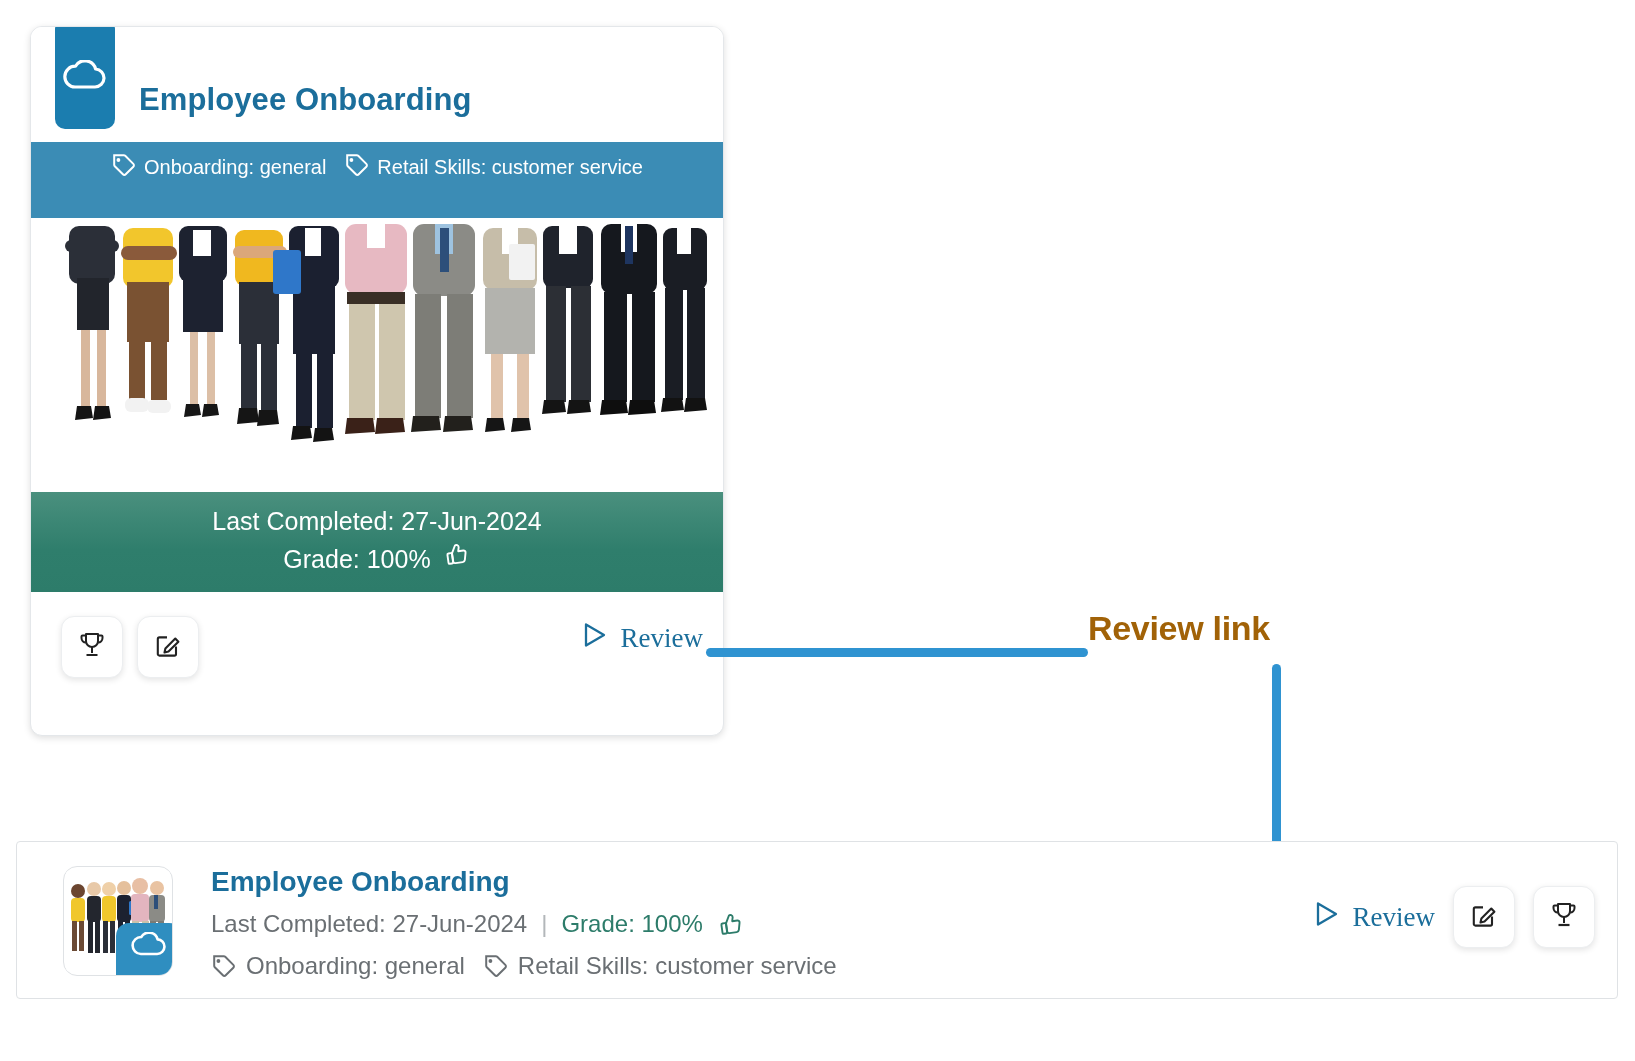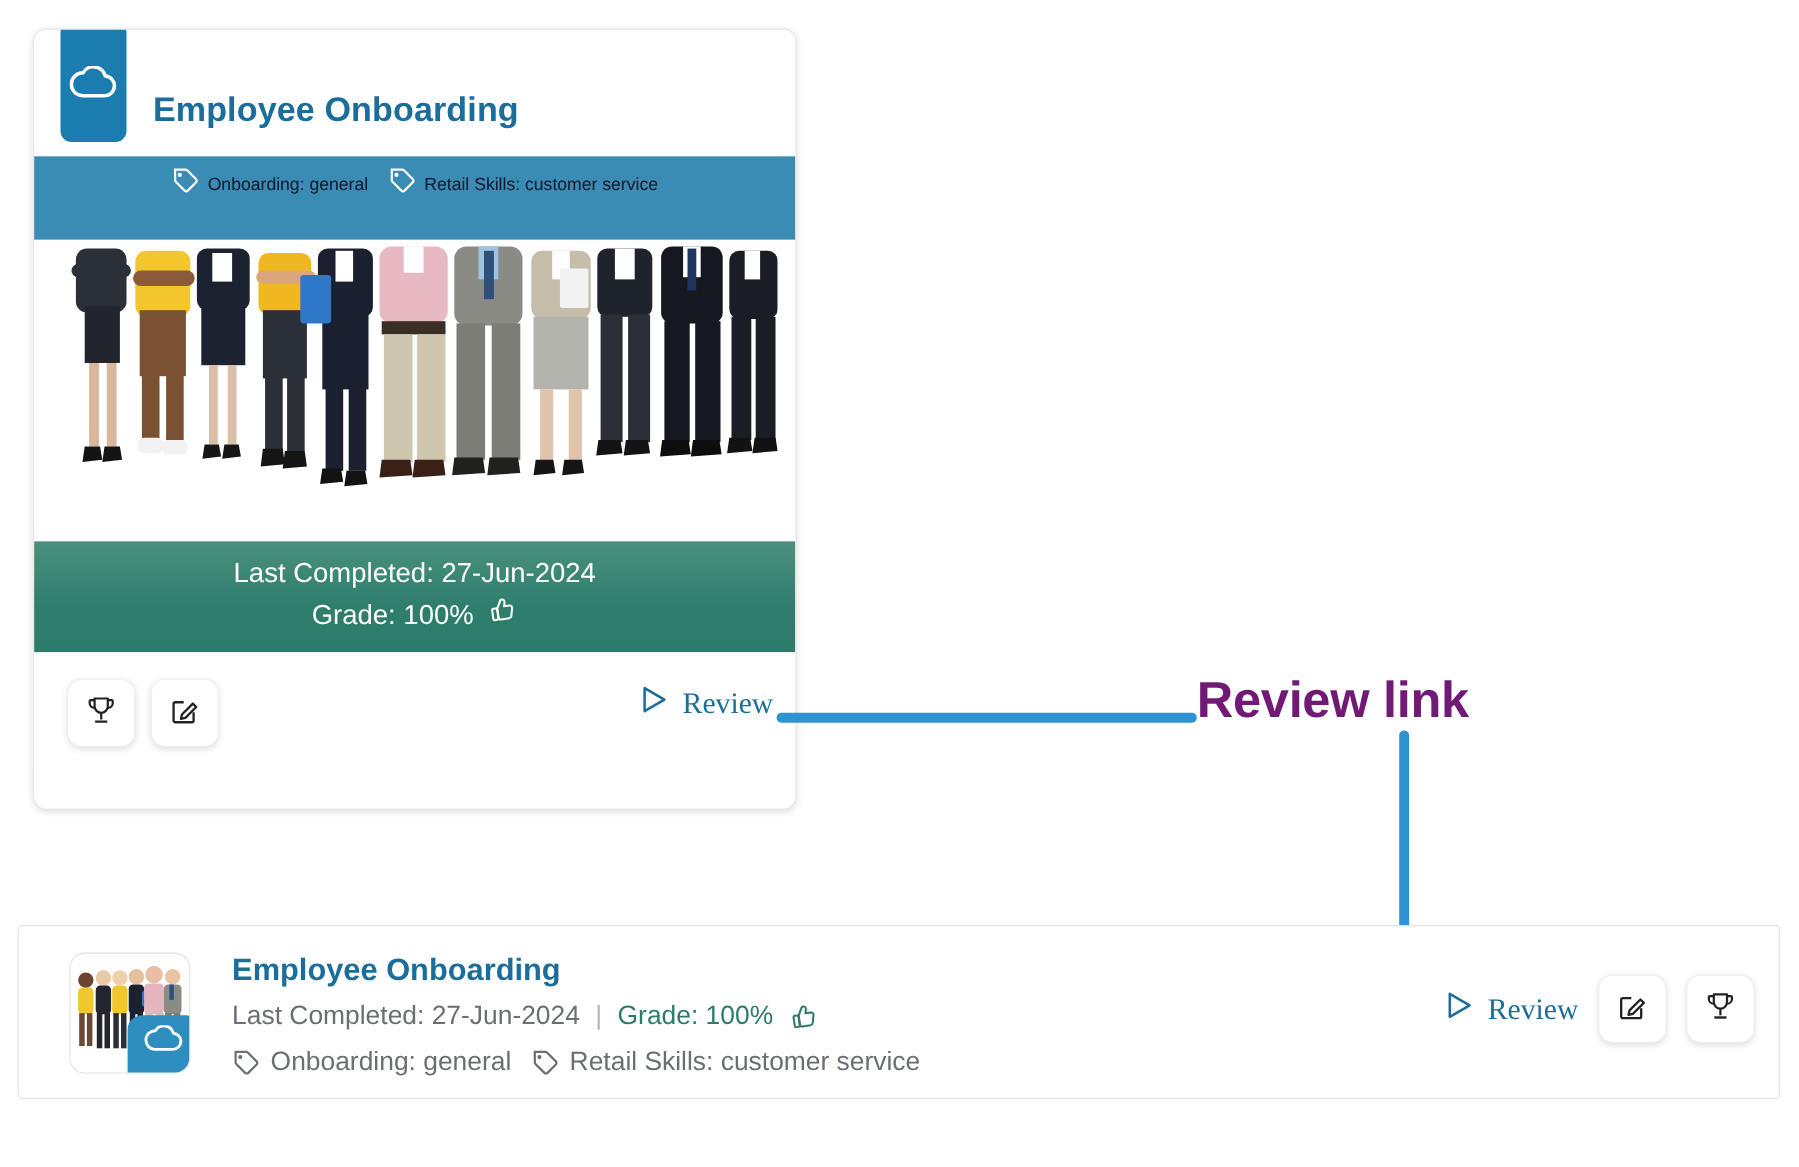--- a/index.html
+++ b/index.html
@@ -52,24 +52,24 @@
     top: 55px;
     font-size: 31px;
     font-weight: bold;
     color: #1b6e9b;
     letter-spacing: 0.1px;
     white-space: nowrap;
   }
 
   .tag-banner {
     background: #3b8cb5;
-    color: #0f172a;
+    color: #ffffff;
     padding: 10px 14px 12px 14px;
     text-align: center;
-    font-size: 16px;
+    font-size: 20px;
     line-height: 1.55;
     min-height: 54px;
   }
   .tag-banner .tag-chip {
     display: inline;
     white-space: nowrap;
     margin: 0 9px;
   }
   .tag-banner .tag-ico {
     display: inline-block;
@@ -137,23 +137,23 @@
     position: absolute;
     right: 20px;
     top: 29px;
   }
 
   
   .anno-label {
     position: absolute;
     left: 1088px;
     top: 609px;
-    font-size: 46px;
+    font-size: 34px;
     font-weight: bold;
-    color: #701a75;
+    color: #a16207;
     letter-spacing: -0.3px;
     white-space: nowrap;
   }
   .anno-hline {
     position: absolute;
     left: 706px;
     top: 648px;
     width: 382px;
     height: 9px;
     background: #2f93d1;

